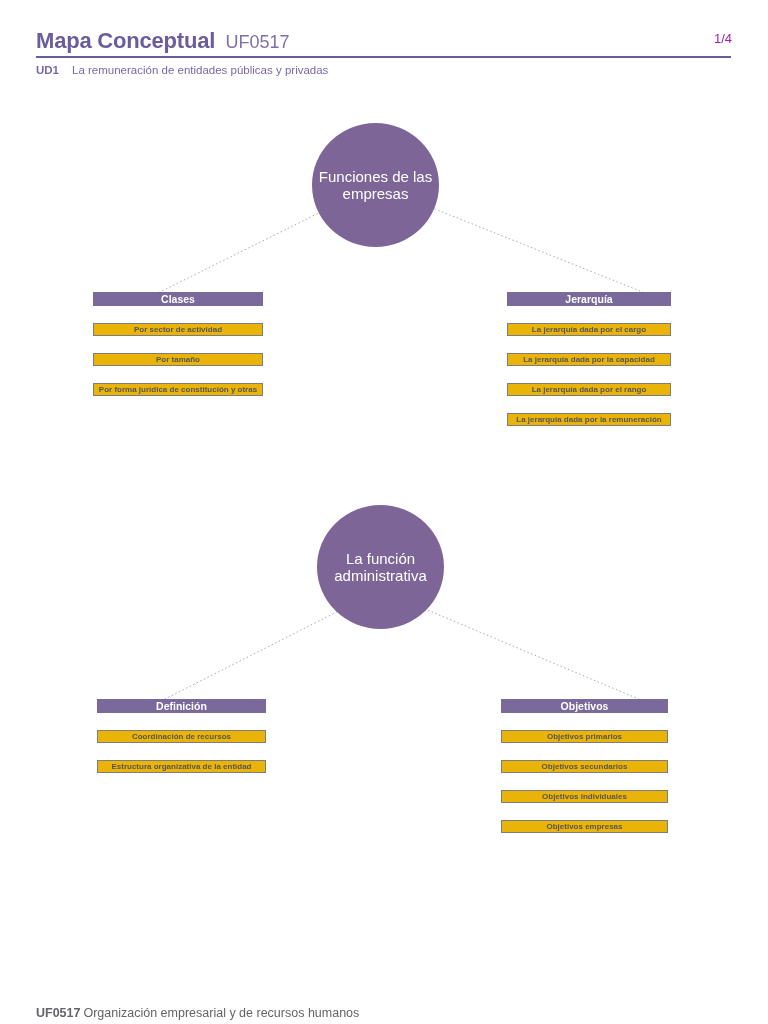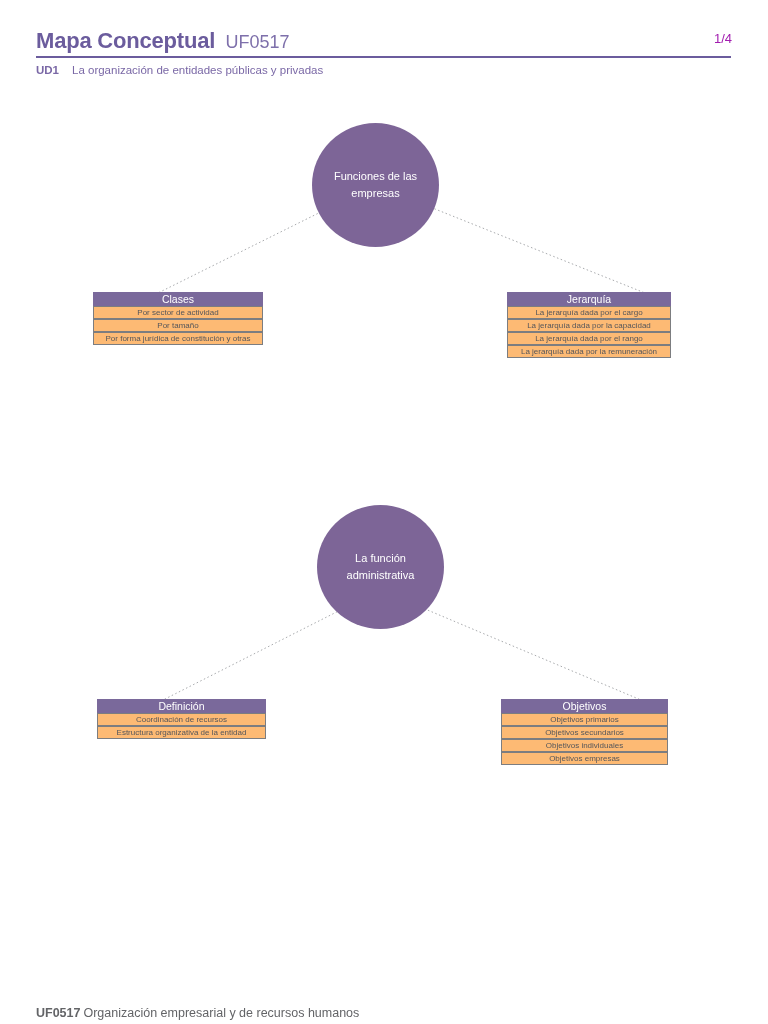--- a/index.html
+++ b/index.html
@@ -21,58 +21,58 @@
   .subtitle b{font-weight:bold;margin-right:13px;}
   
   .connectors{position:absolute;left:0;top:0;z-index:1;}
   
   .root-circle{
     position:absolute;z-index:2;
     border-radius:50%;
     background:#7d6597;
     color:#ffffff;
     display:flex;flex-direction:column;align-items:center;justify-content:center;
-    text-align:center;font-size:11px;line-height:17px;
+    text-align:center;font-size:15px;line-height:17px;
   }
   .circle-1{left:312px;top:123px;width:127px;height:124px;}
   .circle-2{left:317px;top:505px;width:127px;height:124px;}
   
   .branch{position:absolute;z-index:2;}
   .g-clases    {left:93px; top:292px;width:170px;}
   .g-jerarquia {left:507px;top:292px;width:164px;}
   .g-definicion{left:97px; top:699px;width:169px;}
   .g-objetivos {left:501px;top:699px;width:167px;}
   .branch-bar{
     height:14px;background:#7a699b;color:#ffffff;
     display:flex;align-items:center;justify-content:center;
-    font-size:10.5px;line-height:14px;
+    font-size:10.5px;line-height:14px;font-weight:bold;
   }
   .branch-item{
-    margin-top:0;height:11px;
-    background:#fdba74;border:1px solid #7c7d80;
+    margin-top:17px;height:11px;
+    background:#eab308;border:1px solid #7c7d80;
     display:flex;align-items:center;justify-content:center;
-    font-size:8px;color:#55565a;white-space:nowrap;
+    font-size:8px;color:#55565a;white-space:nowrap;font-weight:bold;
   }
   
   .footer{position:absolute;left:36px;top:986px;font-size:12.5px;color:#636467;margin-top:20px;}
   .footer b{font-weight:bold;margin-right:3px;}
 </style>
 </head>
 <body>
 
 <div class="page">
 
   <div class="title-row">
     <h1 class="doc-title" style="margin:0;display:inline">Mapa Conceptual</h1>
     <span class="doc-code">UF0517</span>
     <span class="page-number">1/4</span>
   </div>
   <div class="rule"></div>
   <div class="subtitle">
-    <b>UD1</b><span>La organización de entidades públicas y privadas</span>
+    <b>UD1</b><span>La remuneración de entidades públicas y privadas</span>
   </div>
 
   <svg class="connectors" width="768" height="1024">
     <line x1="375" y1="185" x2="158" y2="293" stroke="#a8aaad" stroke-width="1" stroke-dasharray="1.5,2.5"></line>
     <line x1="375" y1="185" x2="645" y2="293" stroke="#a8aaad" stroke-width="1" stroke-dasharray="1.5,2.5"></line>
     <line x1="380" y1="590" x2="163" y2="700" stroke="#a8aaad" stroke-width="1" stroke-dasharray="1.5,2.5"></line>
     <line x1="380" y1="590" x2="641" y2="700" stroke="#a8aaad" stroke-width="1" stroke-dasharray="1.5,2.5"></line>
   </svg>
 
   <div class="root-circle circle-1">

